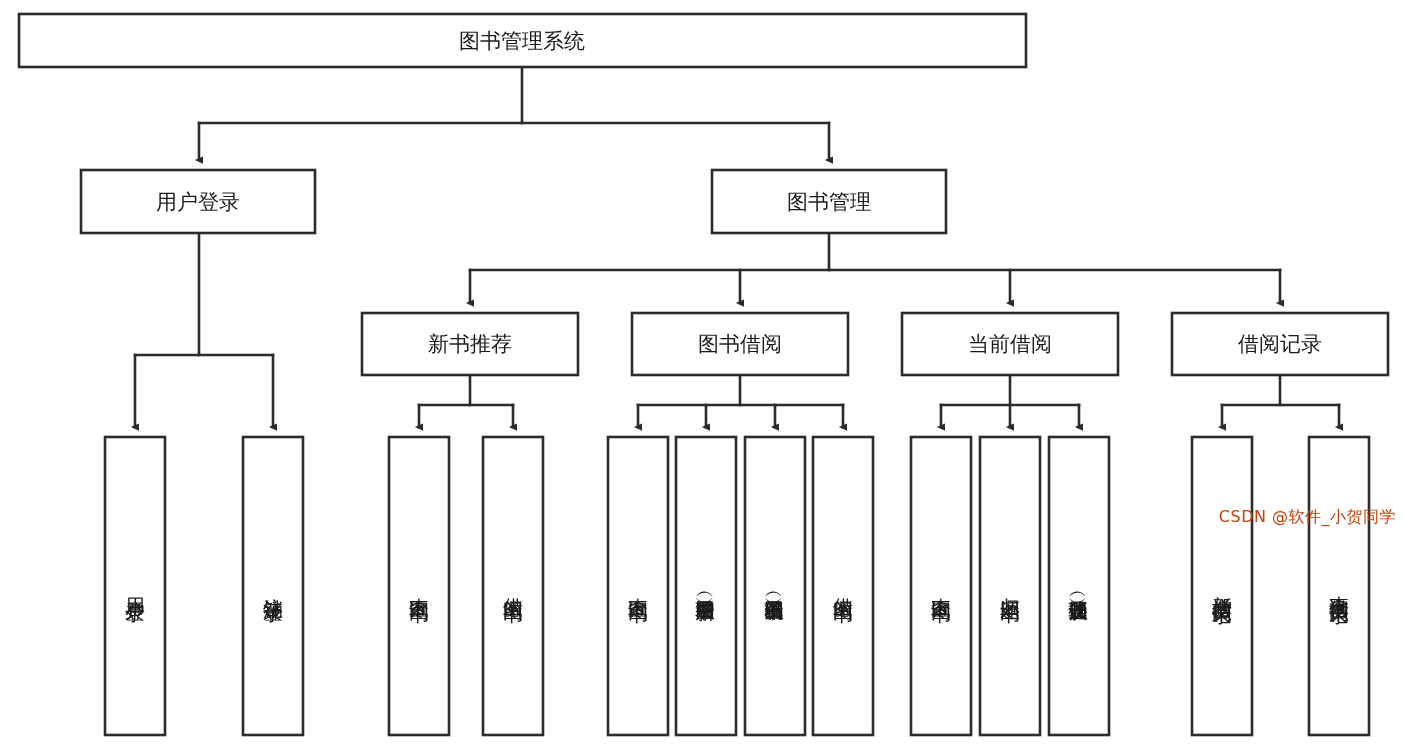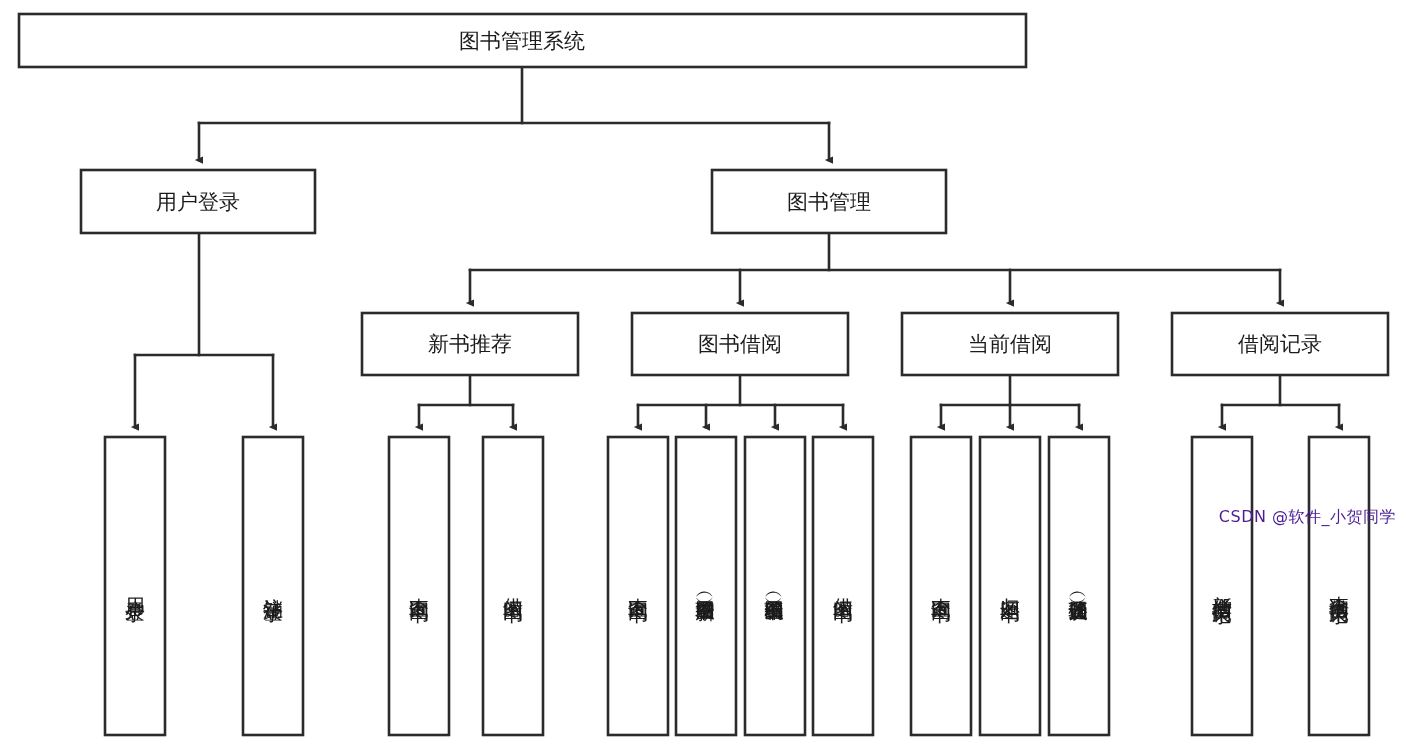--- a/index.html
+++ b/index.html
@@ -60,21 +60,21 @@
   }
   .leaf-label-wrap.tight {
     letter-spacing: 0px;
     font-size: 19px;
   }
   .watermark {
     position: absolute;
     right: 9px;
     bottom: 6px;
     font-size: 16px;
-    color: #4c1d95;
+    color: #c2410c;
     letter-spacing: 0.5px;
     font-family: "DejaVu Sans", "Liberation Sans", sans-serif;
   }
 </style>
 </head>
 <body>
 
 <div id="diagram-root">
 
   <svg class="diagram-canvas" viewBox="0 0 1405 747">

